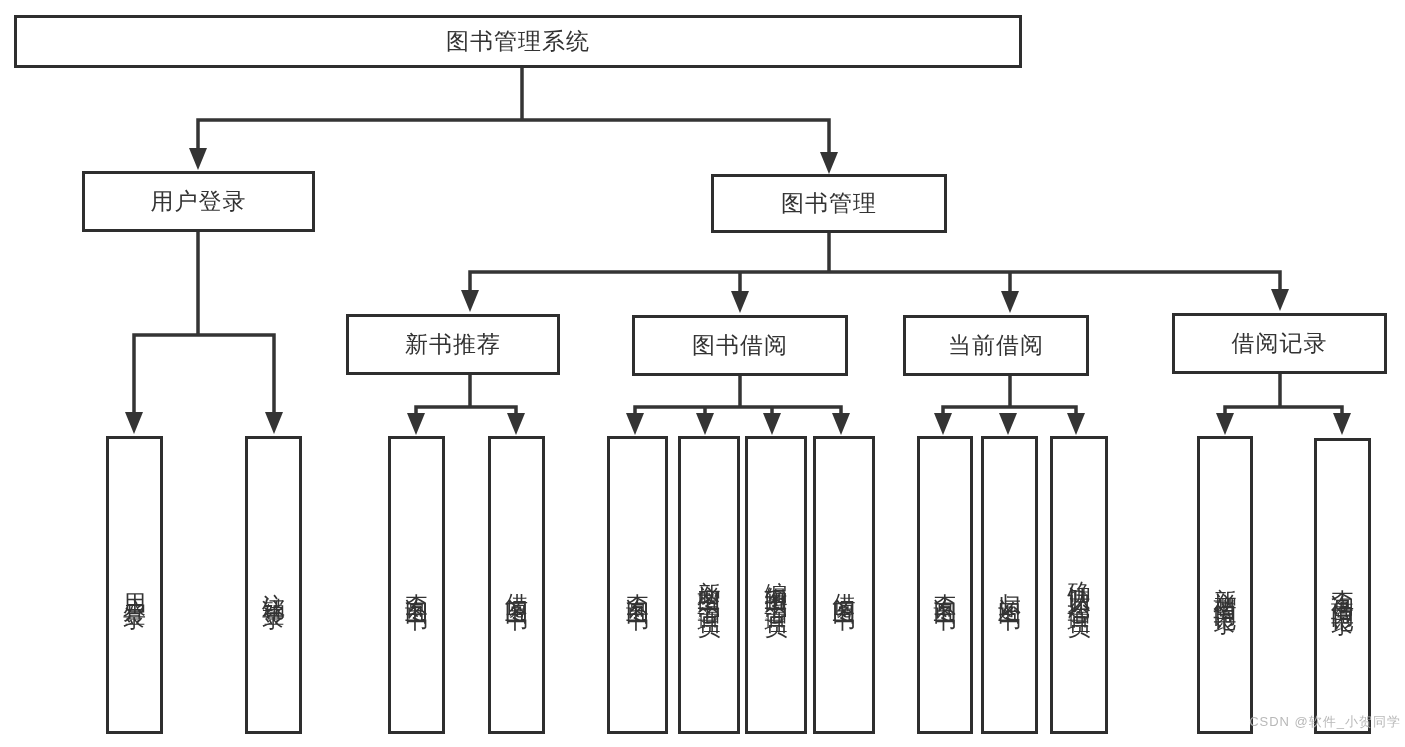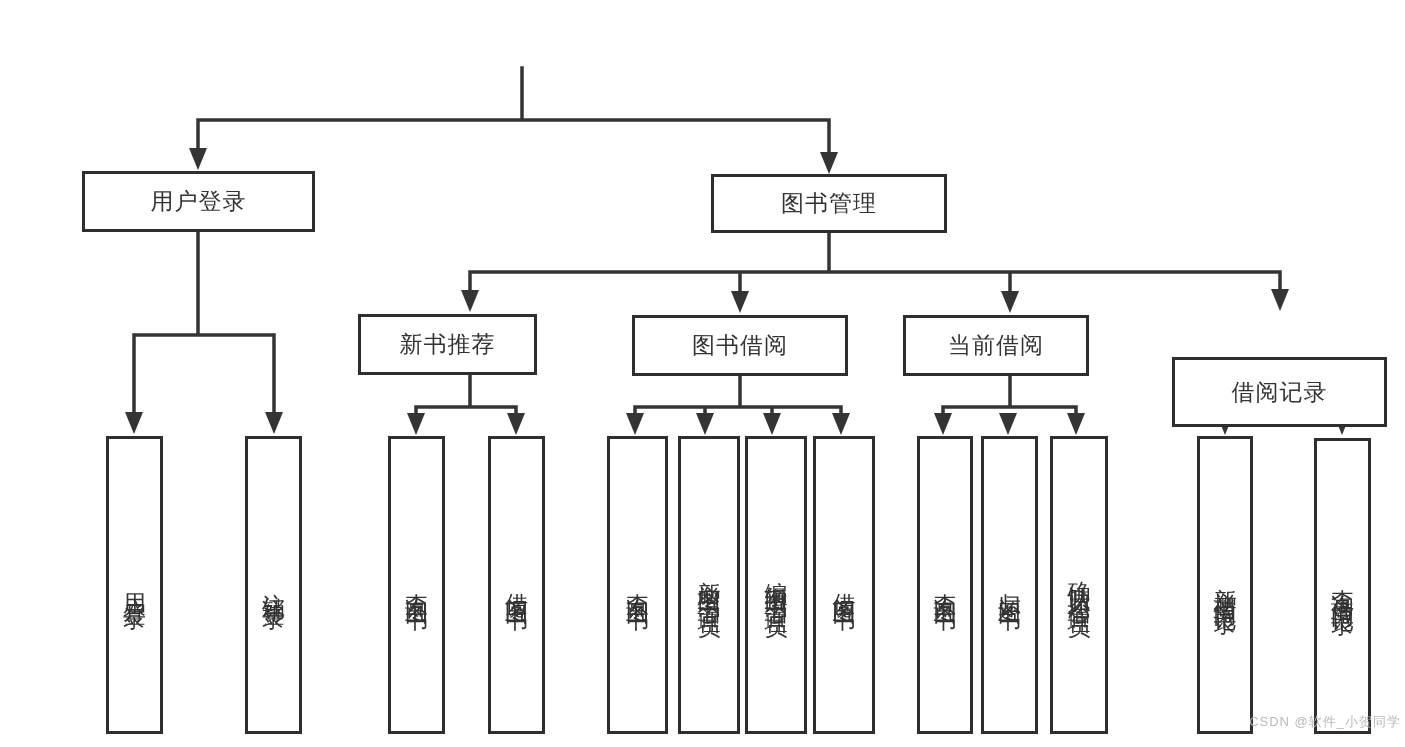--- a/index.html
+++ b/index.html
@@ -87,28 +87,29 @@
       <polygon points="1008,435 999,413 1017,413"></polygon>
       <polygon points="1076,435 1067,413 1085,413"></polygon>
     </g>
     <g>
       <path d="M1280,374 L1280,407 M1225,407 L1342,407 M1225,407 L1225,413 M1342,407 L1342,413"></path>
       <polygon points="1225,435 1216,413 1234,413"></polygon>
       <polygon points="1342,435 1333,413 1351,413"></polygon>
     </g>
   </svg>
 
+  <div class="node" style="left:14px;top:15px;width:1008px;height:53px;">图书管理系统</div>
 
   <div class="node" style="left:82px;top:171px;width:233px;height:61px;">用户登录</div>
   <div class="node" style="left:711px;top:174px;width:236px;height:59px;">图书管理</div>
 
-  <div class="node" style="left:358px;top:314px;width:179px;height:61px;">新书推荐</div>
+  <div class="node" style="left:346px;top:314px;width:214px;height:61px;">新书推荐</div>
   <div class="node" style="left:632px;top:315px;width:216px;height:61px;">图书借阅</div>
   <div class="node" style="left:903px;top:315px;width:186px;height:61px;">当前借阅</div>
-  <div class="node" style="left:1172px;top:313px;width:215px;height:70px;margin-top:44px;">借阅记录</div>
+  <div class="node" style="left:1172px;top:313px;width:215px;height:61px;">借阅记录</div>
 
   <div class="node v" style="left:106px;top:436px;width:57px;height:298px;">
     <span>用户登录</span>
   </div>
   <div class="node v" style="left:245px;top:436px;width:57px;height:298px;">
     <span>注销登录</span>
   </div>
 
   <div class="node v" style="left:388px;top:436px;width:57px;height:298px;">
     <span>查询图书</span>

